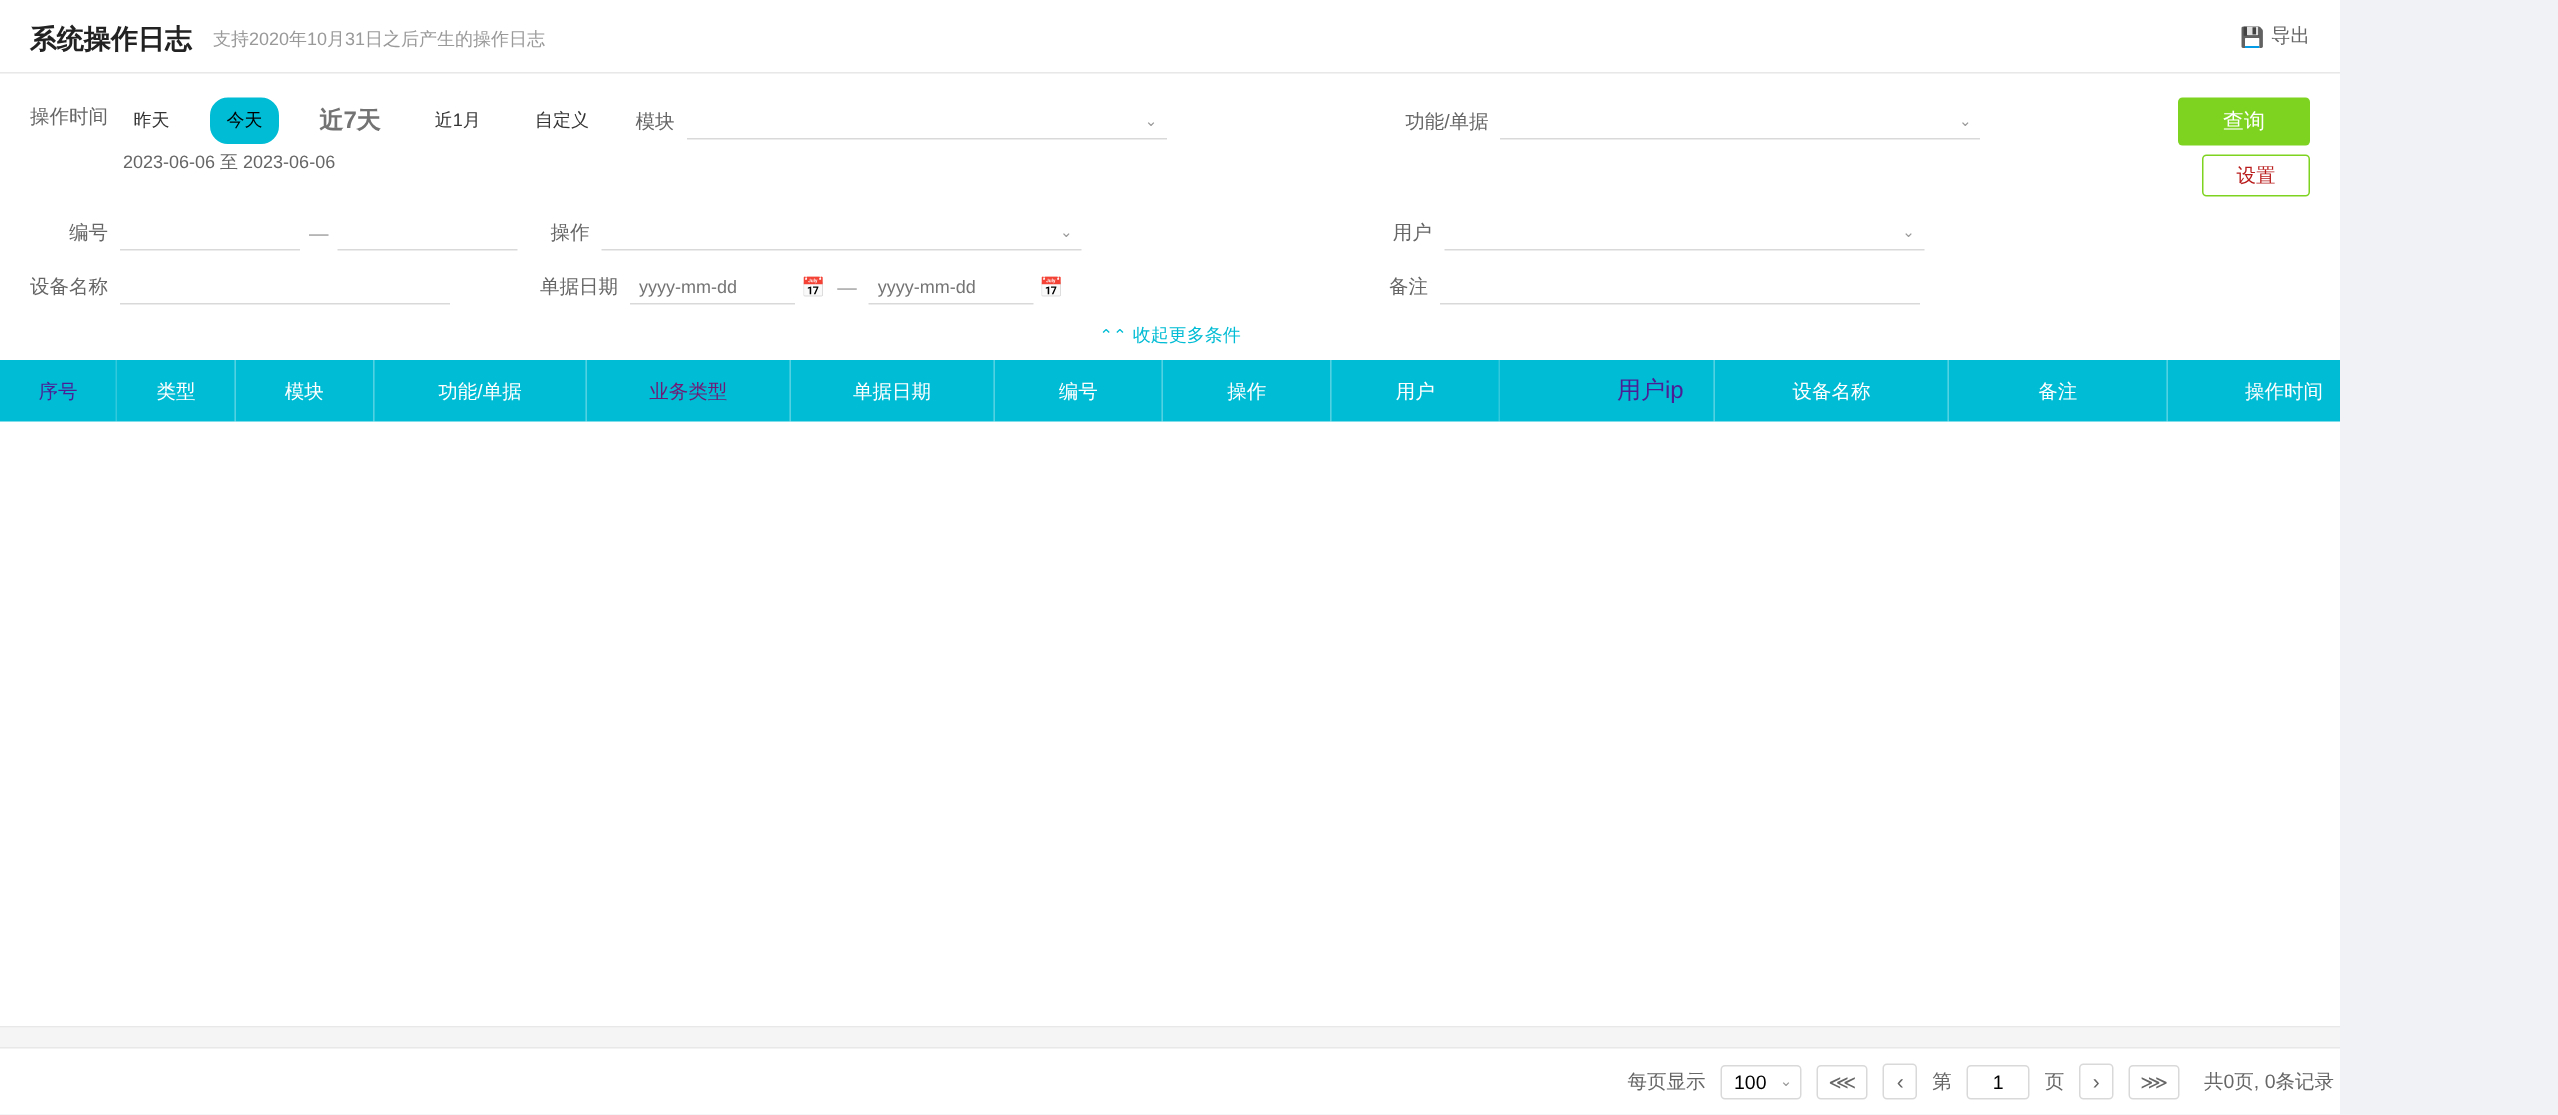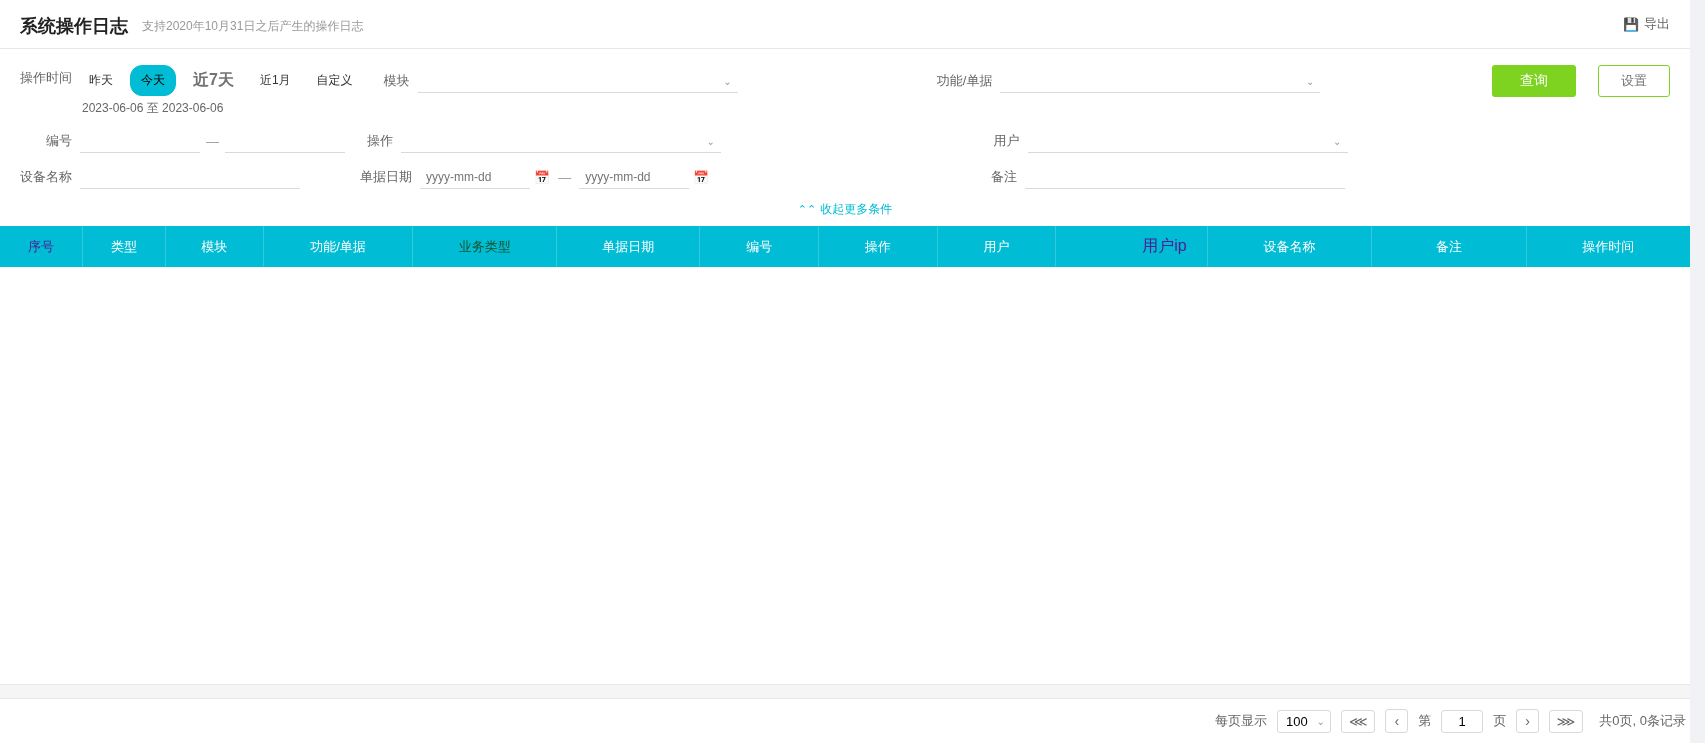--- a/index.html
+++ b/index.html
@@ -1,18 +1,18 @@
 <!DOCTYPE html>
 <html><head>
   <meta charset="utf-8">
   <style>
     * { box-sizing: border-box; margin: 0; padding: 0; }
     body { font-family: 'Microsoft YaHei', Arial, sans-serif; font-size: 13px; background: #f0f2f5; color: #333; }
 
-    .page-wrapper { width: 1690px; min-height: 743px; background: #f0f2f5; display: flex; flex-direction: column; }
+    .page-wrapper { width: 1560px; min-height: 743px; background: #f0f2f5; display: flex; flex-direction: column; }
 
     .filter-section { background: #fff; padding: 16px 20px 4px 20px; }
   </style>
 </head>
 <body>
 
 <div class="page-wrapper">
 
   <div style="background:#fff; padding: 14px 20px 10px 20px; border-bottom: 1px solid #e8e8e8; position: relative; display: flex; align-items: center; gap: 14px;">
     <span style="font-size:18px; font-weight:bold; color:#222;">系统操作日志</span>
@@ -23,21 +23,21 @@
     </button>
   </div>
 
   <div class="filter-section">
 
     <div style="display:flex; align-items:flex-start; gap:0; margin-bottom:12px;">
 
       <div style="display:flex; align-items:flex-start; gap:8px; min-width:320px;">
         <span style="font-size:13px; color:#666; white-space:nowrap; padding-top:4px; min-width:52px; text-align:right;">操作时间</span>
         <div style="display:flex; flex-direction:column; gap:4px;">
-          <div style="display:flex; align-items:center; gap:8px;">
+          <div style="display:flex; align-items:center; gap:18px;">
             <button style="padding:2px 8px; border-radius:3px; border:1px solid transparent; cursor:pointer; font-size:12px; background:transparent; color:#333;">昨天</button>
             <button style="padding:6px 10px; border-radius:12px; border:1px solid #00bcd4; cursor:pointer; font-size:12px; background:#00bcd4; color:#000000;">今天</button>
             <button style="padding:2px 8px; border-radius:3px; border:1px solid transparent; cursor:pointer; font-size:16px; background:transparent; color:#737373;font-weight:bold;">近7天</button>
             <button style="padding:2px 8px; border-radius:3px; border:1px solid transparent; cursor:pointer; font-size:12px; background:transparent; color:#333;">近1月</button>
             <button style="padding:2px 8px; border-radius:3px; border:1px solid transparent; cursor:pointer; font-size:12px; background:transparent; color:#333;">自定义</button>
           </div>
           <span style="font-size:12px; color:#666; padding-left:2px;">2023-06-06 至 2023-06-06</span>
         </div>
       </div>
 
@@ -54,23 +54,23 @@
       <div style="display:flex; align-items:center; gap:8px; flex:1; padding: 4px 20px;">
         <span style="font-size:13px; color:#666; white-space:nowrap; min-width:52px; text-align:right;">功能/单据</span>
         <div style="position:relative; flex:1; max-width:320px;">
           <select style="border:none; border-bottom:1px solid #d9d9d9; outline:none; padding:4px 24px 4px 4px; font-size:13px; width:100%; background:transparent; color:#333; cursor:pointer; appearance:none;">
             <option value=""></option>
           </select>
           <span style="position:absolute; right:6px; top:50%; transform:translateY(-50%); color:#999; font-size:10px; pointer-events:none;">⌄</span>
         </div>
       </div>
 
-      <div style="display:flex; flex-direction:row; gap:6px; margin-left:auto; padding-left:20px;">
+      <div style="display:flex; flex-direction:column; gap:6px; margin-left:auto; padding-left:20px;">
         <button style="background:#7ed321; color:#fff; border:none; padding:7px 28px; border-radius:3px; cursor:pointer; font-size:14px; font-weight:500;">查询</button>
-        <button style="background:#fff; color:#737373; border:1px solid #7ed321; padding:4px 22px; border-radius:3px; cursor:pointer; font-size:13px;margin-left:16px;">设置</button>
+        <button style="background:#fff; color:#b91c1c; border:1px solid #7ed321; padding:4px 22px; border-radius:3px; cursor:pointer; font-size:13px;margin-left:16px;">设置</button>
       </div>
     </div>
 
     <div style="display:flex; align-items:center; gap:0; margin-bottom:12px;">
 
       <div style="display:flex; align-items:center; gap:8px; min-width:320px;">
         <span style="font-size:13px; color:#666; white-space:nowrap; min-width:52px; text-align:right;">编号</span>
         <div style="display:flex; align-items:center; gap:6px;">
           <input type="text" style="border-top: none; border-right: none; border-left: none; border-image: initial; border-bottom: 1px solid rgb(217, 217, 217); outline: none; padding: 4px 6px; font-size: 13px; width: 120px; background: transparent;">
           <span style="color:#999;">—</span>
@@ -137,21 +137,21 @@
   </div>
 
   <div style="flex:1; background:#fff; overflow:auto;">
     <table style="width:100%; border-collapse:collapse; min-width:1600px;">
       <thead>
         <tr>
           <th style="background:#00bcd4; color:#4c1d95; font-weight:500; font-size:13px; padding:10px 10px; text-align:center; border-right:1px solid rgba(255,255,255,0.2); white-space:nowrap;">序号</th>
           <th style="background:#00bcd4; color:#fff; font-weight:500; font-size:13px; padding:10px 10px; text-align:center; border-right:1px solid rgba(255,255,255,0.2); white-space:nowrap;">类型</th>
           <th style="background:#00bcd4; color:#fff; font-weight:500; font-size:13px; padding:10px 14px; text-align:center; border-right:1px solid rgba(255,255,255,0.2); white-space:nowrap;">模块</th>
           <th style="background:#00bcd4; color:#fff; font-weight:500; font-size:13px; padding:10px 14px; text-align:center; border-right:1px solid rgba(255,255,255,0.2); white-space:nowrap;">功能/单据</th>
-          <th style="background:#00bcd4; color:#14532d; font-weight:500; font-size:13px; padding:10px 14px; text-align:center; border-right:1px solid rgba(255,255,255,0.2); white-space:nowrap;">业务类型</th>
+          <th style="background:#00bcd4; color:#701a75; font-weight:500; font-size:13px; padding:10px 14px; text-align:center; border-right:1px solid rgba(255,255,255,0.2); white-space:nowrap;">业务类型</th>
           <th style="background:#00bcd4; color:#fff; font-weight:500; font-size:13px; padding:10px 14px; text-align:center; border-right:1px solid rgba(255,255,255,0.2); white-space:nowrap;">单据日期</th>
           <th style="background:#00bcd4; color:#fff; font-weight:500; font-size:13px; padding:10px 20px; text-align:center; border-right:1px solid rgba(255,255,255,0.2); white-space:nowrap;">编号</th>
           <th style="background:#00bcd4; color:#fff; font-weight:500; font-size:13px; padding:10px 20px; text-align:center; border-right:1px solid rgba(255,255,255,0.2); white-space:nowrap;">操作</th>
           <th style="background:#00bcd4; color:#fff; font-weight:500; font-size:13px; padding:10px 20px; text-align:center; border-right:1px solid rgba(255,255,255,0.2); white-space:nowrap;">用户</th>
           <th style="background:#00bcd4; color:#4c1d95; font-weight:500; font-size:16px; padding:10px 20px; text-align:right; border-right:1px solid rgba(255,255,255,0.2); white-space:nowrap;">用户ip</th>
           <th style="background:#00bcd4; color:#fff; font-weight:500; font-size:13px; padding:10px 20px; text-align:center; border-right:1px solid rgba(255,255,255,0.2); white-space:nowrap;">设备名称</th>
           <th style="background:#00bcd4; color:#fff; font-weight:500; font-size:13px; padding:10px 30px; text-align:center; border-right:1px solid rgba(255,255,255,0.2); white-space:nowrap;">备注</th>
           <th style="background:#00bcd4; color:#fff; font-weight:500; font-size:13px; padding:10px 20px; text-align:center; white-space:nowrap;">操作时间</th>
         </tr>
       </thead>

